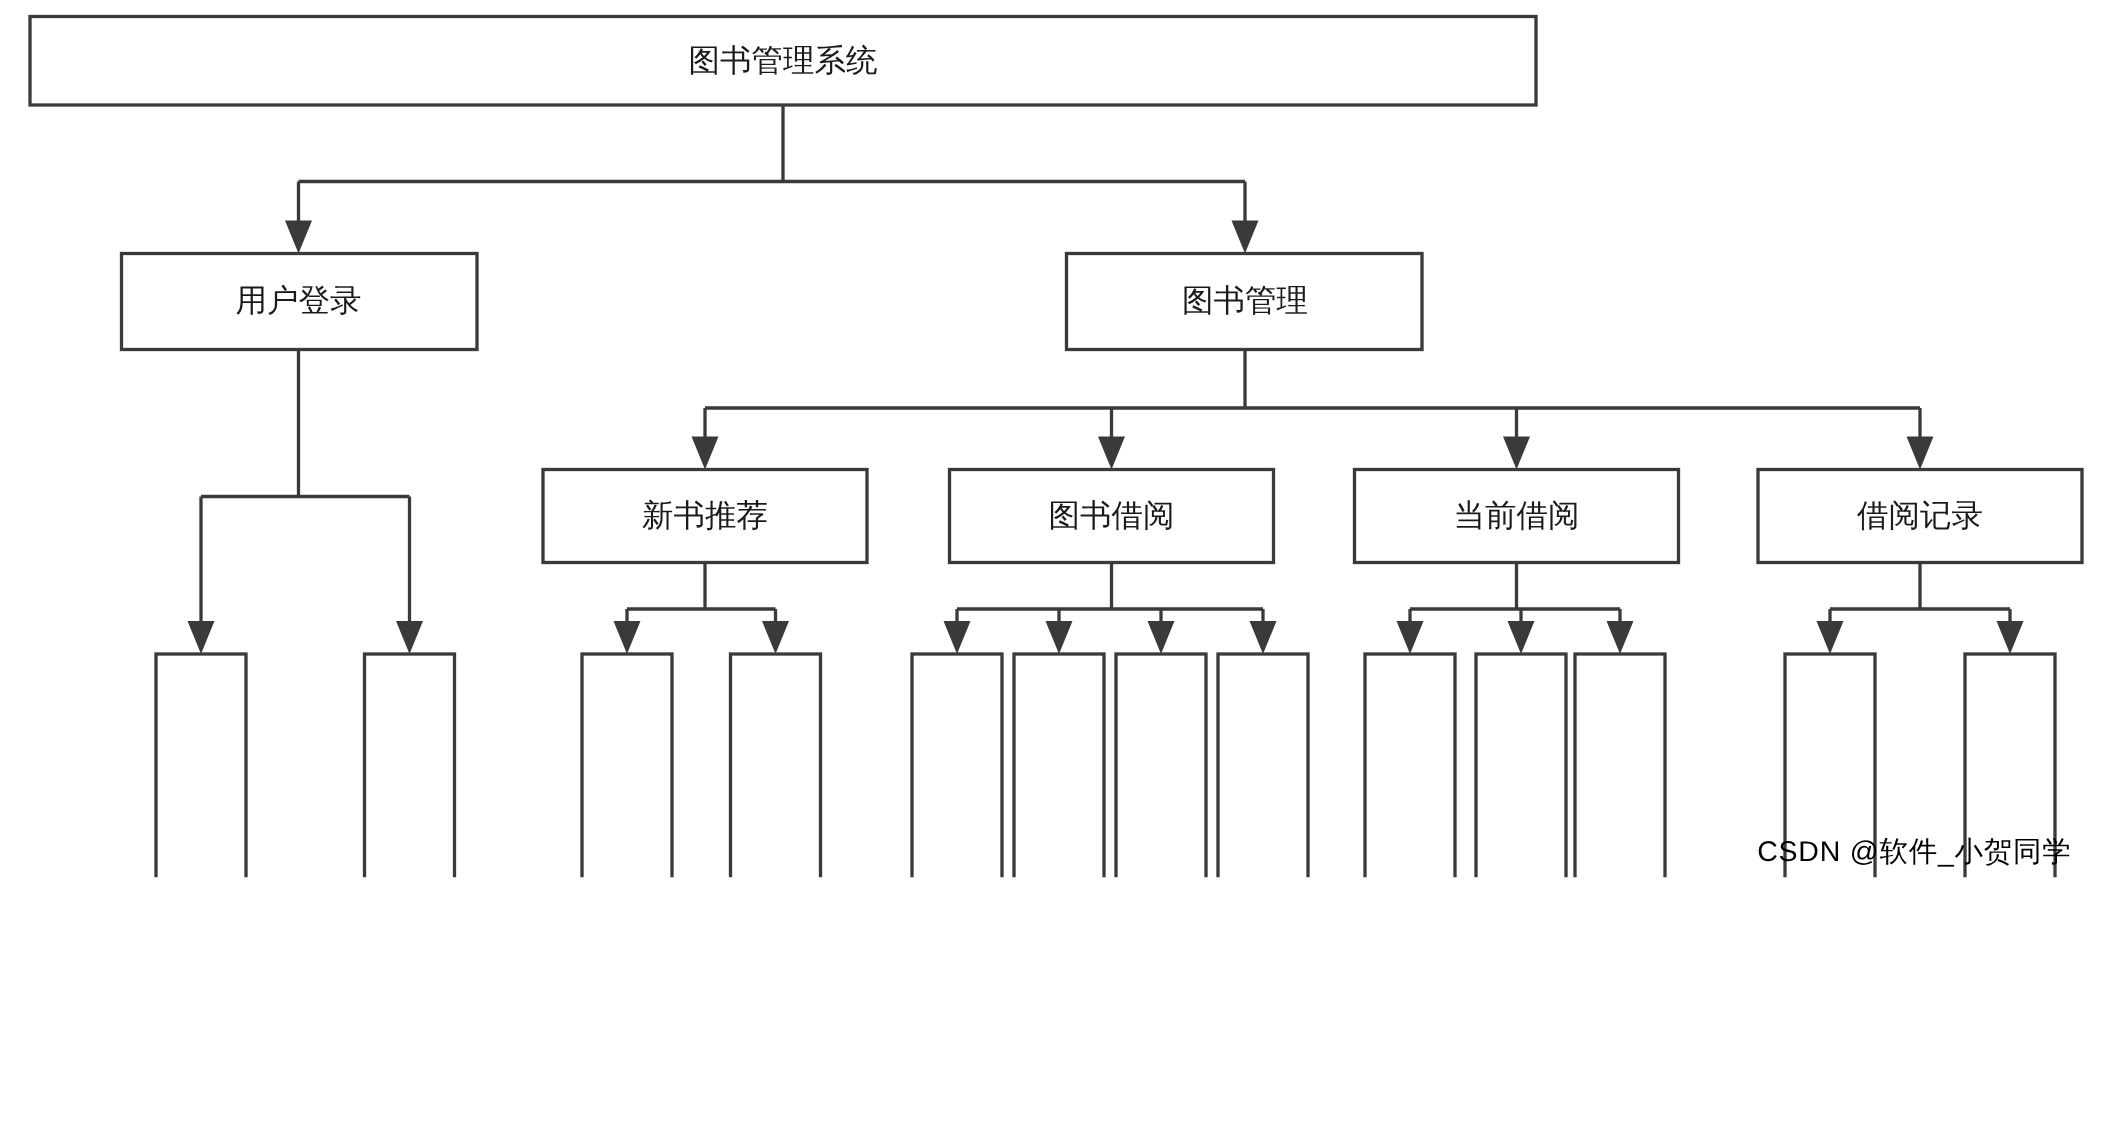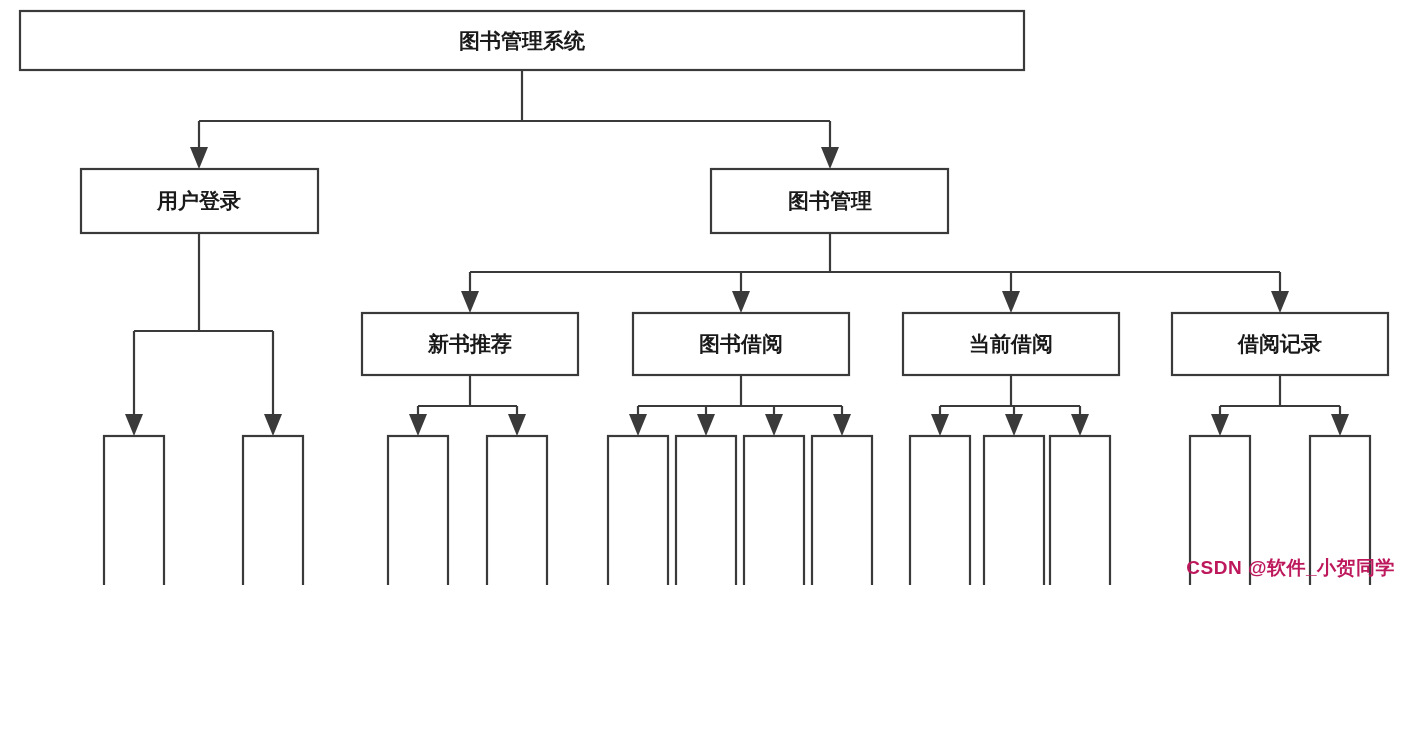--- a/index.html
+++ b/index.html
@@ -9,21 +9,20 @@
   }
   body {
     font-family: "Liberation Sans", "DejaVu Sans", sans-serif;
   }
   #diagram-root {
     position: relative;
     width: 1405px;
     height: 585px;
     background: #ffffff;
     overflow: hidden;
-    font-weight: bold;
   }
   svg#flow-svg {
     position: absolute;
     left: 0;
     top: 0;
     width: 1405px;
     height: 747px;
     display: block;
   }
   .node-box {
@@ -58,24 +57,24 @@
     font-size: 22px;
     line-height: 1.12;
     letter-spacing: 2px;
     color: #1a1a1a;
     white-space: nowrap;
     pointer-events: none;
     font-family: "Liberation Sans", "DejaVu Sans", sans-serif;
   }
   .watermark {
     position: absolute;
-    right: 10px;
+    right: 24px;
     bottom: 4px;
     font-size: 19px;
-    color: #be185d;
+    color: #000000;
     font-family: "Liberation Sans", "DejaVu Sans", sans-serif;
     letter-spacing: 0.5px;
     white-space: nowrap;
     pointer-events: none;
   }
 </style>
 </head>
 <body>
 
 <div id="diagram-root">

